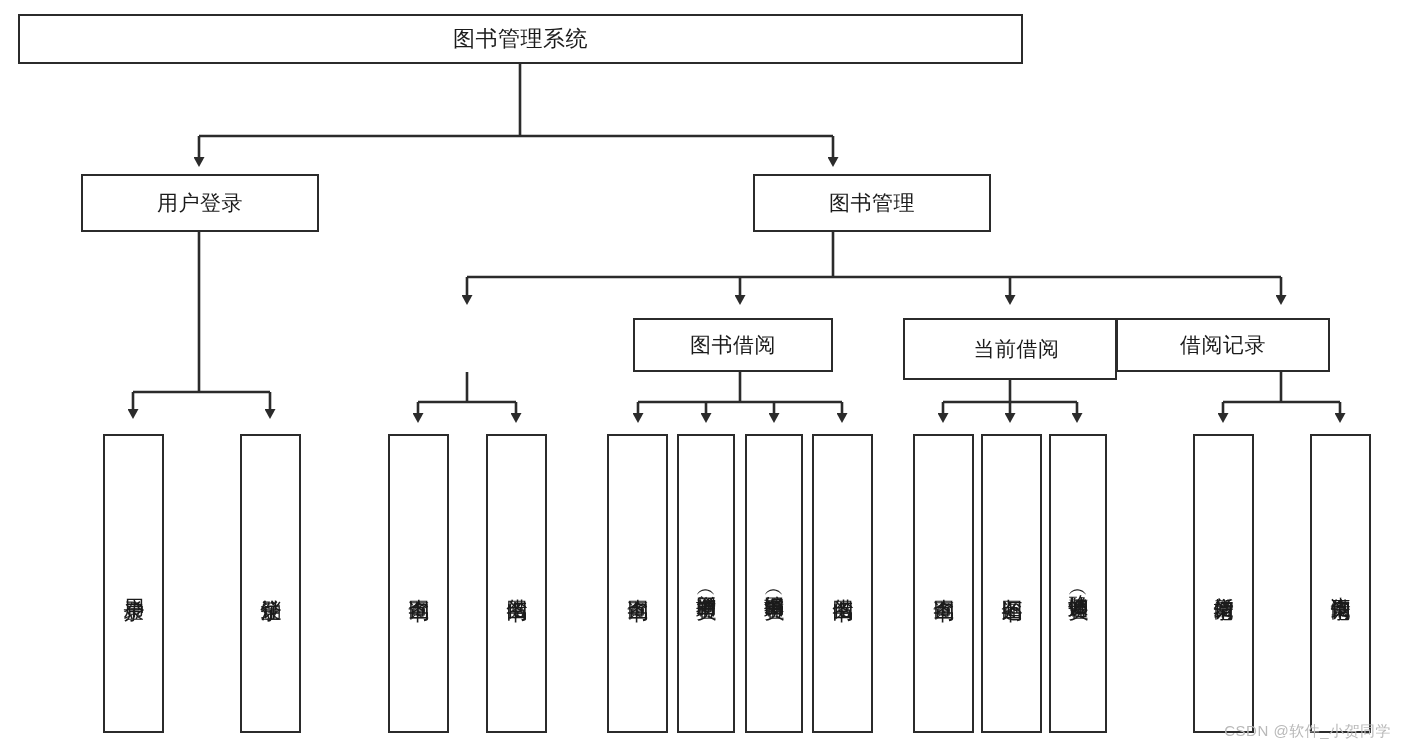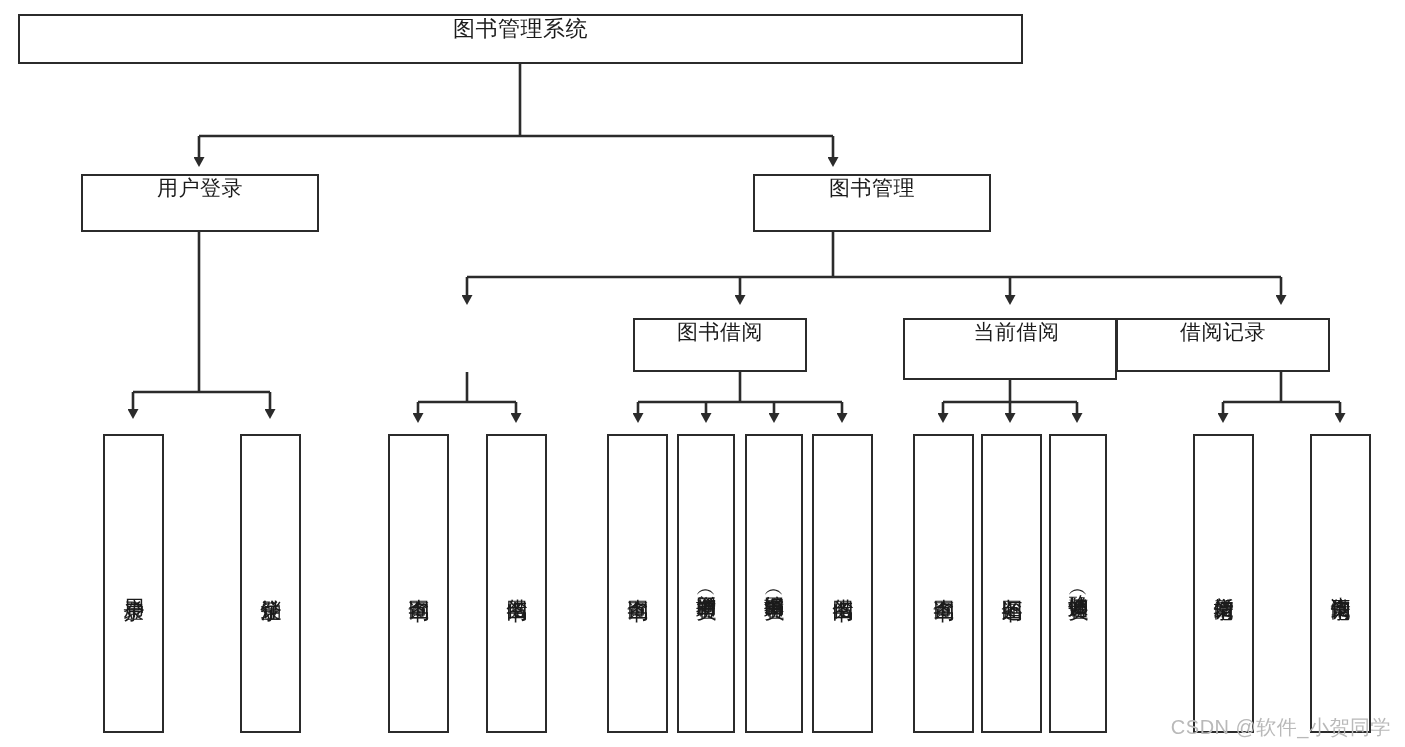--- a/index.html
+++ b/index.html
@@ -23,20 +23,21 @@
     width: 1405px;
     height: 747px;
     pointer-events: none;
   }
   .node {
     position: absolute;
     box-sizing: border-box;
     border: 2px solid #2b2b2b;
     background: #ffffff;
     display: flex;
+    align-items: center;
     justify-content: center;
     color: #1b1b1b;
     z-index: 2;
   }
   .node .lbl {
     display: block;
     text-align: center;
     line-height: 1.15;
     white-space: nowrap;
   }
@@ -63,21 +64,21 @@
     white-space: normal;
   }
   .node.vert.narrow .lbl {
     font-size: 20px;
     max-height: 290px;
   }
   #watermark {
     position: absolute;
     right: 14px;
     bottom: 6px;
-    font-size: 20px;
+    font-size: 15px;
     color: #b9b9b9;
     letter-spacing: 0.5px;
     z-index: 5;
     white-space: nowrap;
     font-family: "Liberation Sans", "DejaVu Sans", sans-serif;
   }
 </style>
 </head>
 <body>
 
@@ -139,21 +140,21 @@
 
   <div class="node horiz" style="left:81px; top:174px; width:238px; height:58px;">
     <span class="lbl">用户登录</span>
   </div>
 
   <div class="node horiz" style="left:713px; top:174px; width:238px; height:58px;margin-left:40px;">
     <span class="lbl">图书管理</span>
   </div>
 
 
-  <div class="node horiz" style="left:633px; top:318px; width:174px; height:54px;">
+  <div class="node horiz" style="left:633px; top:318px; width:200px; height:54px;">
     <span class="lbl">图书借阅</span>
   </div>
 
   <div class="node horiz" style="left:903px; top:318px; width:214px; height:62px;padding-left:13px;">
     <span class="lbl">当前借阅</span>
   </div>
 
   <div class="node horiz" style="left:1116px; top:318px; width:214px; height:54px;">
     <span class="lbl">借阅记录</span>
   </div>

